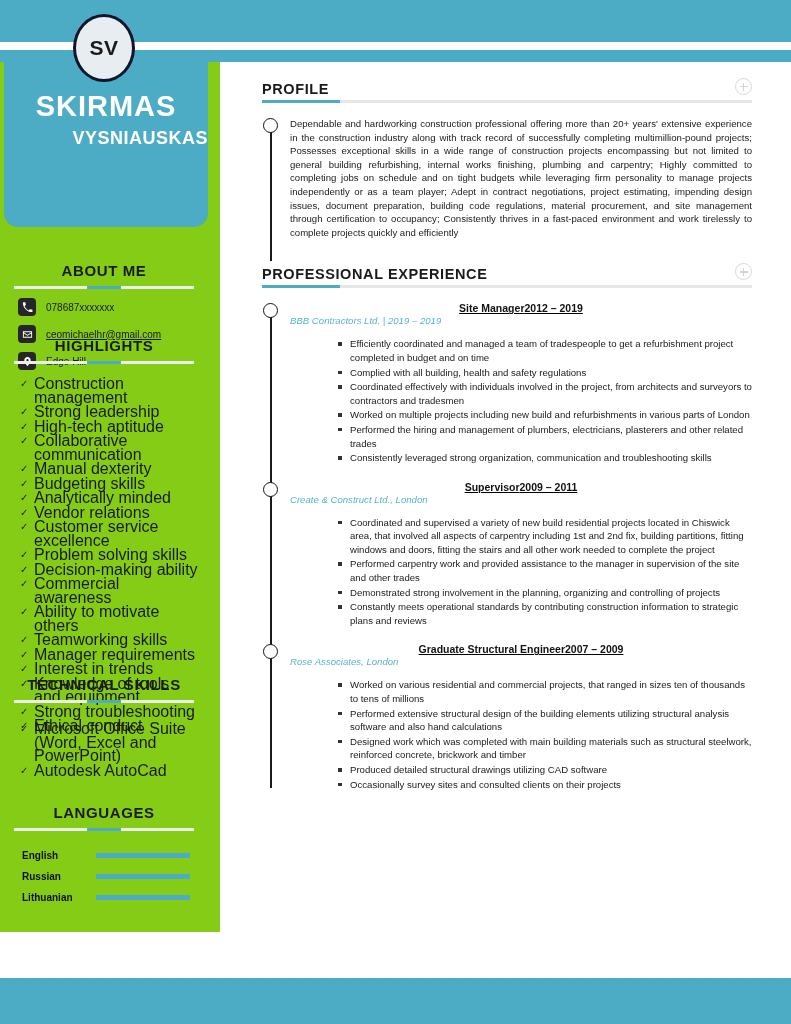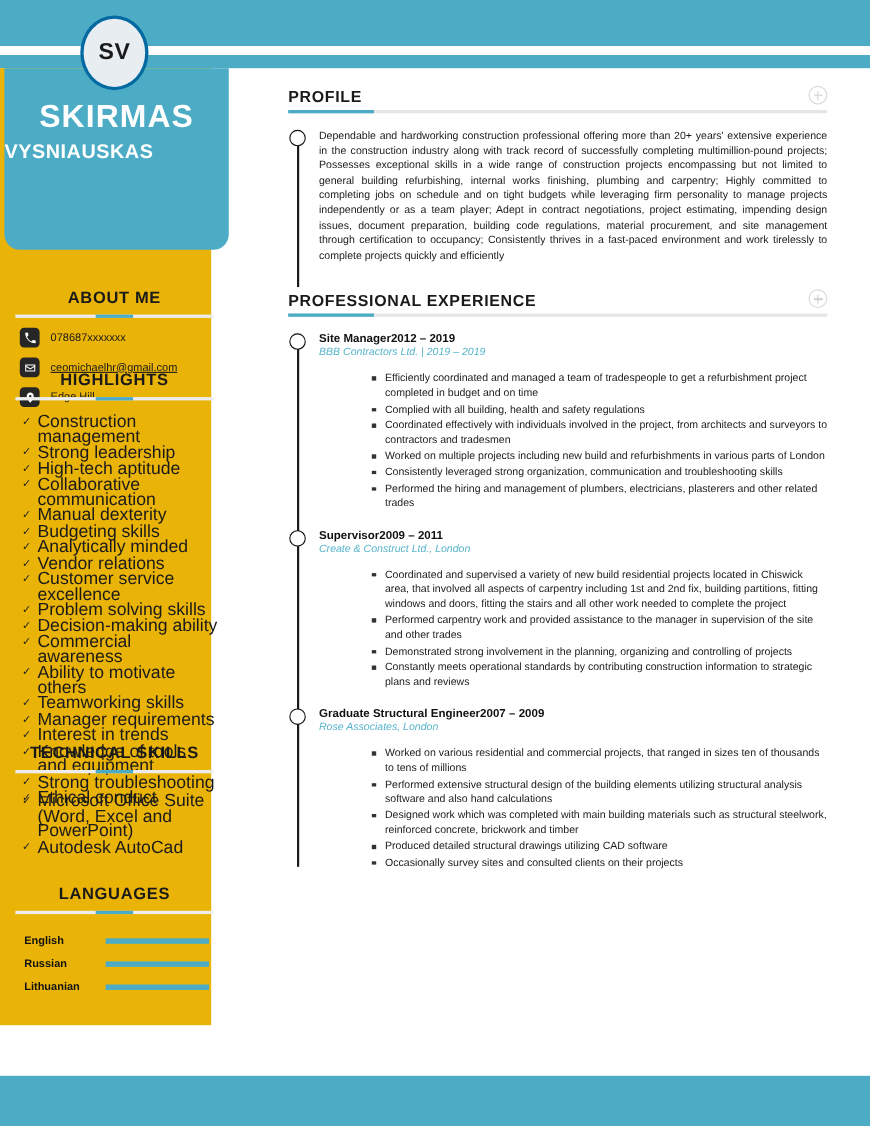--- a/index.html
+++ b/index.html
@@ -14,42 +14,42 @@
   
   .band-top-1 { position:absolute; left:0; top:0; width:791px; height:42px; background:#4CACC5; }
   .band-top-gap { position:absolute; left:0; top:42px; width:791px; height:8px; background:#ffffff; }
   .band-top-2 { position:absolute; left:0; top:50px; width:791px; height:12px; background:#4CACC5; }
 
   
   .band-bottom { position:absolute; left:0; top:978px; width:791px; height:46px; background:#4CACC5; }
 
   
   .sidebar {
-    position:absolute; left:0; top:62px; width:192px; height:870px;
-    background:#eab308;
+    position:absolute; left:0; top:62px; width:220px; height:870px;
+    background:#84cc16;
   }
   .name-card {
     position:absolute; left:4px; top:0px; width:204px; height:165px;
     background:#4CACC5;
     border-bottom-left-radius:14px; border-bottom-right-radius:14px;
   }
   .name-first {
     position:absolute; left:0; top:28px; width:204px; text-align:center;
     color:#ffffff; font-size:29px; font-weight:bold; letter-spacing:1px;
   }
   .name-last {
-    position:absolute; left:0; top:66px; width:204px; text-align:left;
+    position:absolute; left:0; top:66px; width:204px; text-align:right;
     color:#ffffff; font-size:18px; font-weight:bold; letter-spacing:0.5px;
   }
 
   
   .monogram {
     position:absolute; left:73px; top:14px; width:62px; height:68px;
     background:#E8EDF2; border-radius:50%;
-    border:3px solid #0369a1;
+    border:3px solid #0f172a;
     display:flex; align-items:center; justify-content:center;
     z-index:20;
   }
   .monogram-text { font-size:21px; font-weight:bold; color:#1a1a1a; letter-spacing:0.5px; }
 
   
   .side-title {
     text-align:center; font-size:15px; font-weight:bold; color:#1a1a1a;
     letter-spacing:0.6px;
   }
@@ -109,21 +109,21 @@
   .timeline { position:relative; padding-left:28px; }
   .tl-line { position:absolute; left:8px; top:8px; bottom:0; width:1.6px; background:#1a1a1a; }
   .tl-dot {
     position:absolute; left:1px; width:15px; height:15px;
     border:1.8px solid #111; border-radius:50%; background:#ffffff; z-index:3;
   }
 
   .profile-body { font-size:9.6px; line-height:13.6px; color:#1a1a1a; text-align:justify; }
 
   .job { position:relative; margin-bottom:16px; }
-  .job-head { display:flex; justify-content:flex-start; align-items:baseline; }
+  .job-head { display:flex; justify-content:center; align-items:baseline;text-decoration:underline; }
   .job-title { font-size:10.5px; font-weight:bold; color:#111; }
   .job-dates { font-size:10.5px; font-weight:bold; color:#111; white-space:nowrap; }
   .job-company { font-size:9.6px; font-style:italic; font-weight:normal; color:#57B4CC; line-height:13px; }
 
   .job-bullets { margin:10px 0 0 48px; }
   .bullet-row { display:flex; align-items:flex-start; margin-bottom:1px; }
   .bullet-sq {
     flex:0 0 12px; width:12px; padding-top:5px;
   }
   .bullet-sq i { display:block; width:3.5px; height:3.5px; background:#333; }
@@ -358,27 +358,27 @@
               <div class="bullet-row">
                 <span class="bullet-sq">
                   <i></i>
                 </span>
                 <span class="bullet-text">Worked on multiple projects including new build and refurbishments in various parts of London</span>
               </div>
               <div class="bullet-row">
                 <span class="bullet-sq">
                   <i></i>
                 </span>
+                <span class="bullet-text">Performed the hiring and management of plumbers, electricians, plasterers and other related trades</span>
+              </div>
+              <div class="bullet-row">
+                <span class="bullet-sq">
+                  <i></i>
+                </span>
                 <span class="bullet-text">Consistently leveraged strong organization, communication and troubleshooting skills</span>
-              </div>
-              <div class="bullet-row">
-                <span class="bullet-sq">
-                  <i></i>
-                </span>
-                <span class="bullet-text">Performed the hiring and management of plumbers, electricians, plasterers and other related trades</span>
               </div>
             </div>
           </div>
           <div class="job">
             <div class="tl-dot" style="top: 1px; left: -27px;"></div>
             <div class="job-head">
               <span class="job-title">Supervisor</span>
               <span class="job-dates">2009 – 2011</span>
             </div>
             <div class="job-company">Create &amp; Construct Ltd., London</div>

